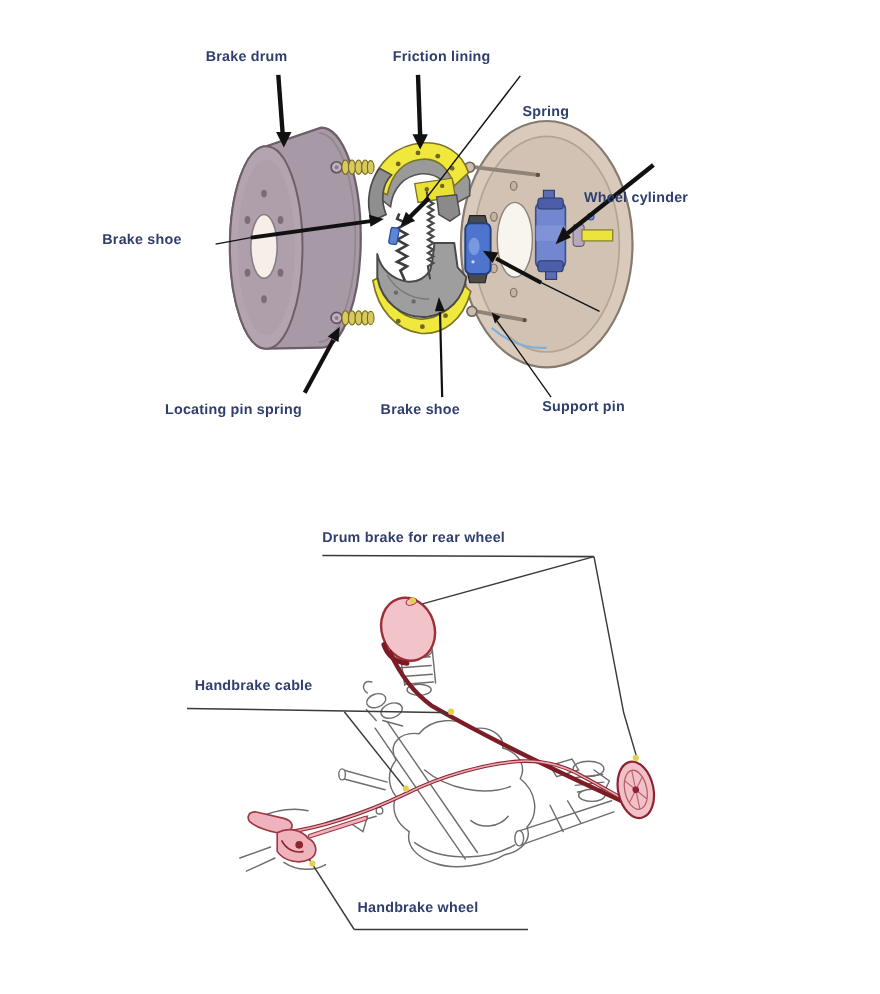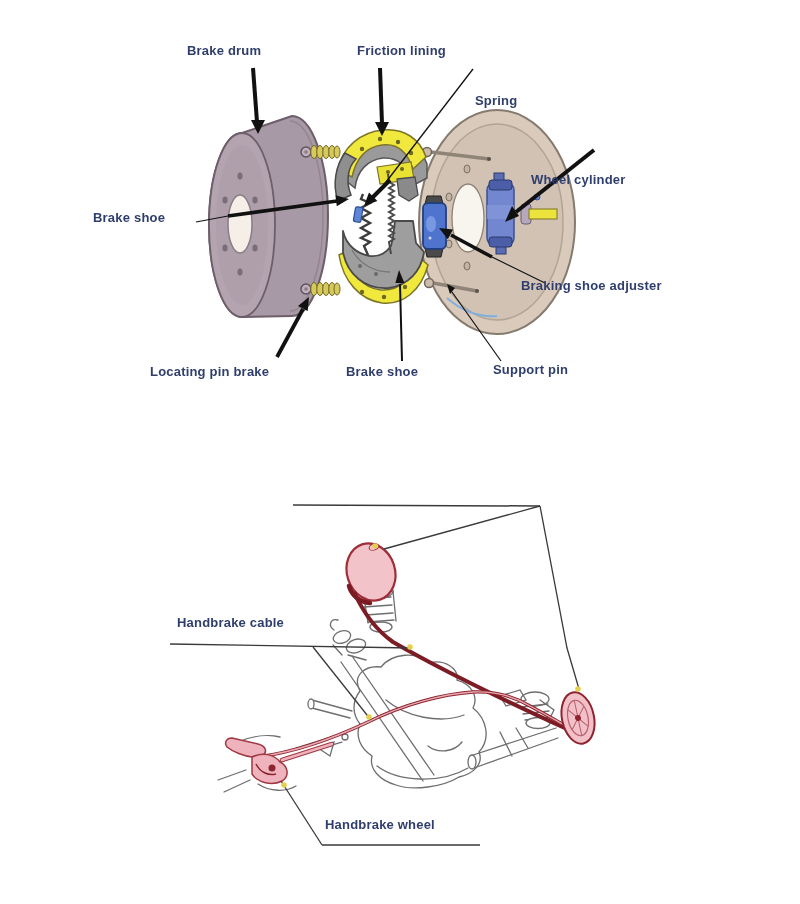--- a/index.html
+++ b/index.html
@@ -190,22 +190,21 @@
         <line x1="501" y1="361" x2="452" y2="292" stroke-width="1.2"></line>
         <polygon points="447,284 455,288 450,294" stroke="none"></polygon>
       </g>
     </svg>
 
     <div class="lbl" id="l-brake-drum">Brake drum</div>
     <div class="lbl" id="l-friction-lining">Friction lining</div>
     <div class="lbl" id="l-spring">Spring</div>
     <div class="lbl" id="l-wheel-cylinder">Wheel cylinder</div>
     <div class="lbl" id="l-brake-shoe-left">Brake shoe</div>
-    <div class="lbl" id="l-braking-shoe-adjuster">Braking shoe adjuster</div>
-    <div class="lbl" id="l-locating-pin-spring">Locating pin brake</div>
+    <div class="lbl" id="l-locating-pin-spring">Locating pin spring</div>
     <div class="lbl" id="l-brake-shoe-bottom">Brake shoe</div>
     <div class="lbl" id="l-support-pin">Support pin</div>
   </div>
 
   <div class="figure" id="fig-bottom">
     <svg width="800" height="464" viewBox="0 440 800 464">
 
       <g fill="none" stroke="#6e6e6e" stroke-width="1.3" stroke-linecap="round">
 
         <line x1="341" y1="662" x2="423" y2="781"></line>
@@ -314,16 +313,17 @@
         <circle cx="375" cy="546" r="2.8"></circle>
           <circle cx="578" cy="689" r="2.8"></circle>
         <circle cx="410" cy="647" r="2.8"></circle>
           <circle cx="369" cy="717" r="2.8"></circle>
         <circle cx="284" cy="785" r="2.8"></circle>
       </g>
     </svg>
 
   </div>
 
+  <div class="lbl" id="l-drum-brake-rear">Drum brake for rear wheel</div>
   <div class="lbl" id="l-handbrake-cable">Handbrake cable</div>
   <div class="lbl" id="l-handbrake-lever">Handbrake wheel</div>
 
 </div>
 
 </body></html>

